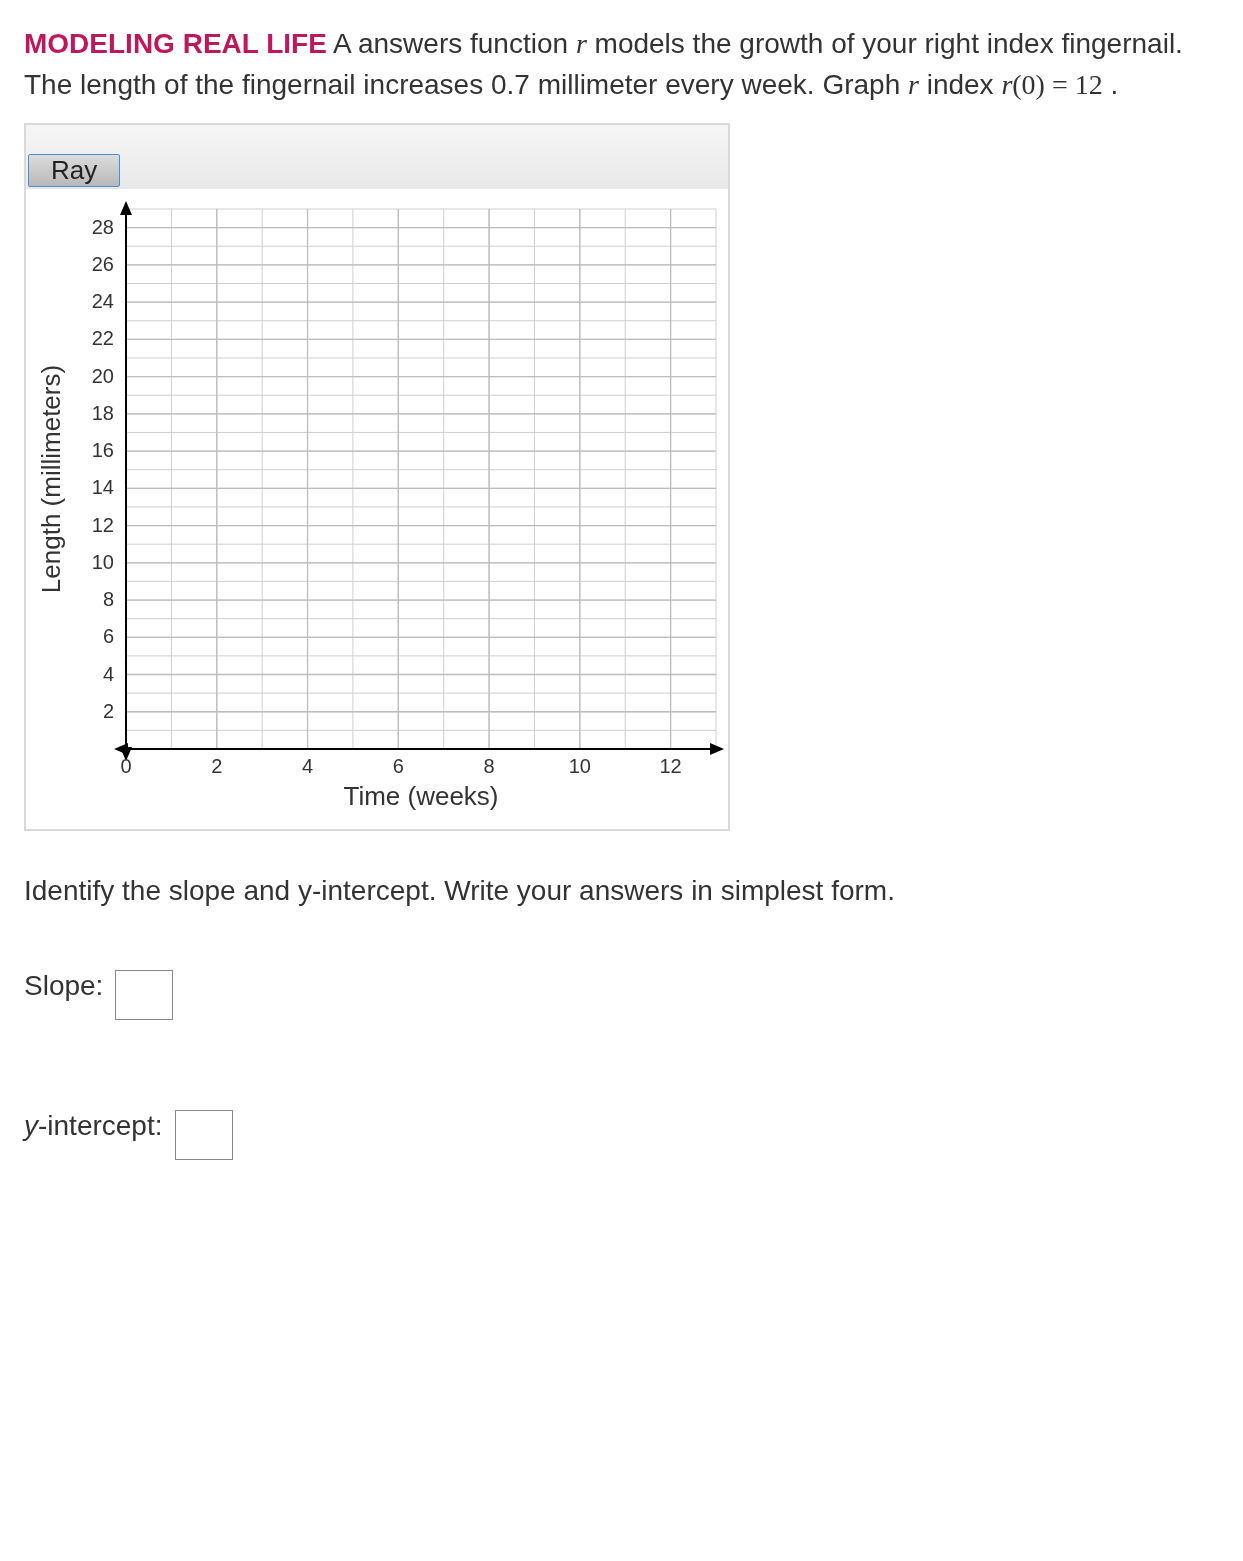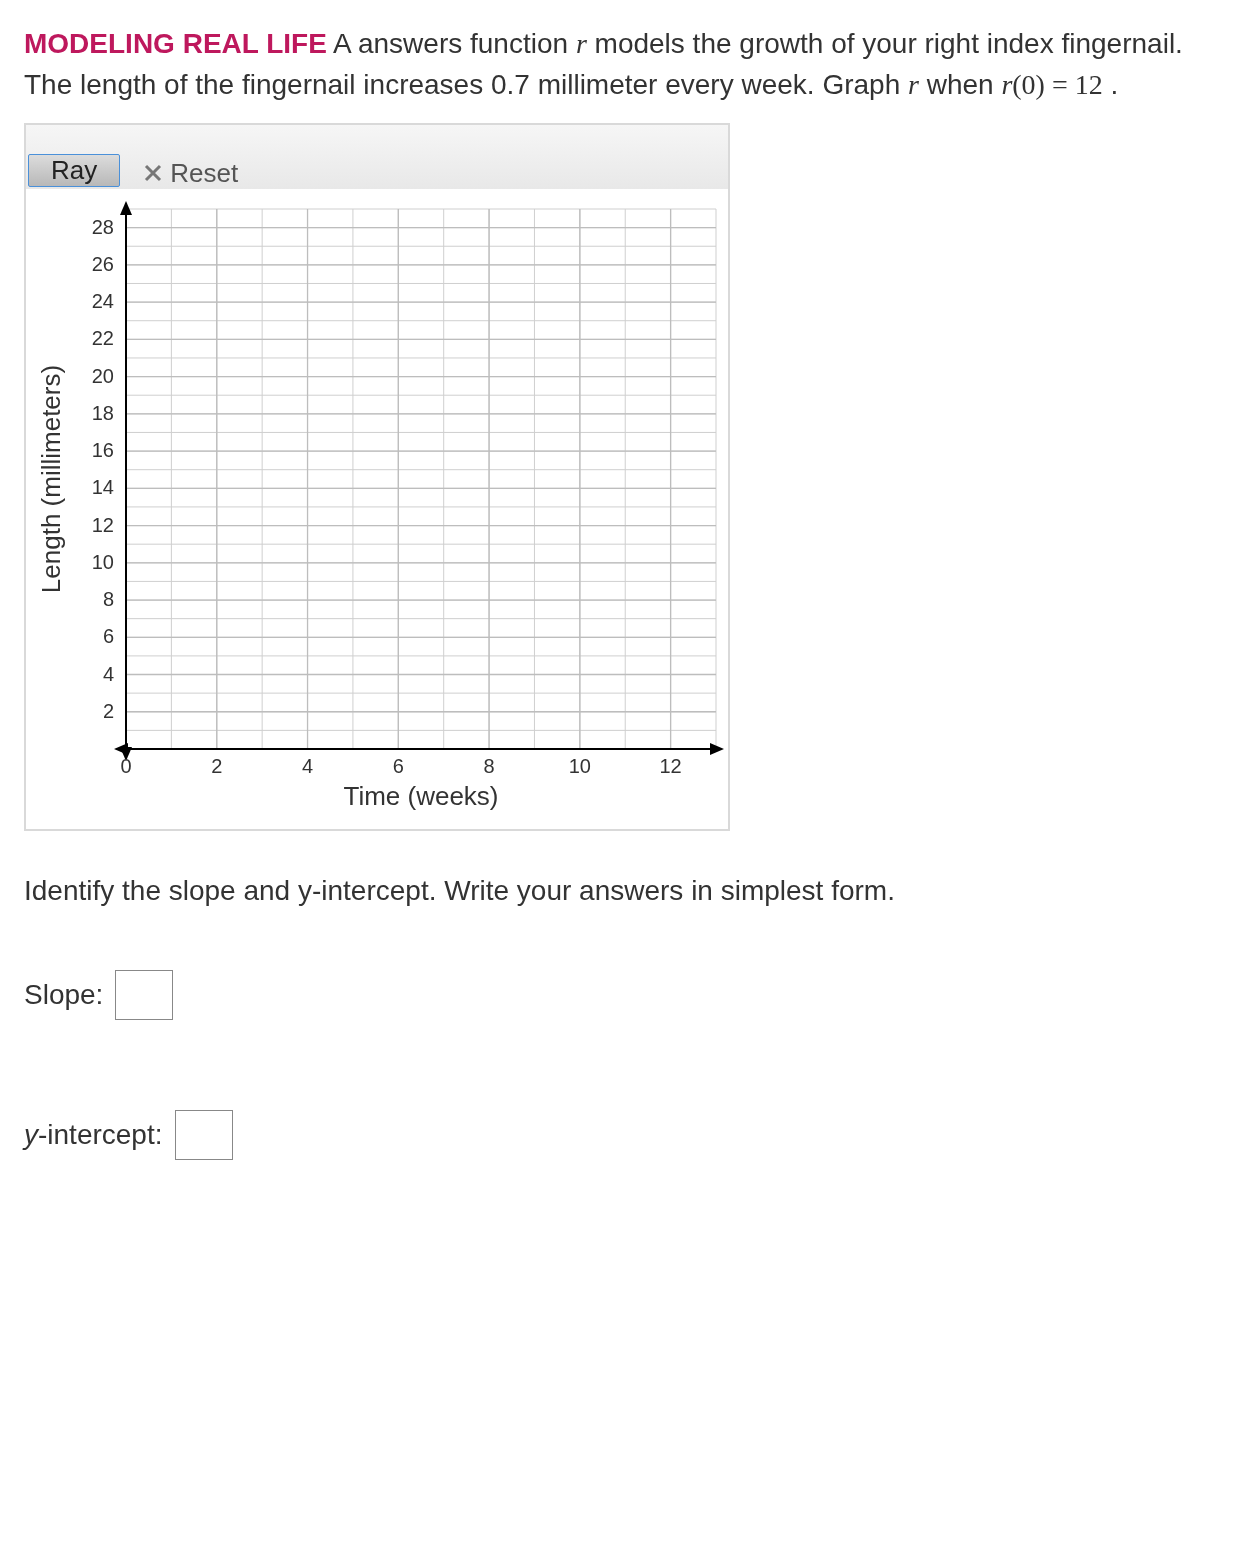--- a/index.html
+++ b/index.html
@@ -60,55 +60,46 @@
     background: #fff;
   }
   .graph-area svg { display: block; }
 
   .instruction {
     margin-bottom: 60px;
     line-height: 1.4;
   }
   .answer-row {
     display: flex;
-    align-items: center;
     gap: 12px;
     margin-bottom: 90px;
   }
   .answer-row label {
     font-size: 28px;
   }
   .answer-box {
     width: 52px;
     height: 46px;
     border: 1px solid #888;
     font-size: 24px;
     text-align: center;
   }
   .yint-label .ital-y { font-style: italic; }
 </style>
 </head>
 <body>
 
 <div class="problem-text">
-  <span class="heading">MODELING REAL LIFE</span><span> A answers function </span><span class="ital">r</span><span> models the growth of your right index fingernail. The length of the fingernail increases 0.7 millimeter every week. Graph </span><span class="ital">r</span><span> when </span><span class="math"><span class="ital">r</span>(0) = 12</span><span> .</span>
+  <span class="heading">MODELING REAL LIFE</span><span> A answers function </span><span class="ital">r</span><span> models the growth of your right index fingernail. The length of the fingernail increases 0.7 millimeter every week. Graph </span><span class="ital">r</span><span> index </span><span class="math"><span class="ital">r</span>(0) = 12</span><span> .</span>
 </div>
 
 <div class="graph-widget">
   <div class="toolbar">
     <button class="tool-btn selected">
       <span>Ray</span>
-    </button>
-    <button class="tool-btn">
-      <span>
-        <svg width="18" height="18" viewBox="0 0 18 18">
-            <path d="M2 2 L16 16 M16 2 L2 16" stroke="#777" stroke-width="3" fill="none"></path>
-          </svg>
-      </span>
-      <span>Reset</span>
     </button>
   </div>
 
   <div class="graph-area">
     <svg id="graph-svg" width="702" height="640" viewBox="0 0 702 640">
         <line x1="100" y1="560" x2="100" y2="20" stroke="#cfcfcf" stroke-width="1"></line>
         <line x1="145.3846153846154" y1="560" x2="145.3846153846154" y2="20" stroke="#cfcfcf" stroke-width="1"></line>
         <line x1="190.76923076923077" y1="560" x2="190.76923076923077" y2="20" stroke="#cfcfcf" stroke-width="1"></line>
         <line x1="236.15384615384616" y1="560" x2="236.15384615384616" y2="20" stroke="#cfcfcf" stroke-width="1"></line>
         <line x1="281.53846153846155" y1="560" x2="281.53846153846155" y2="20" stroke="#cfcfcf" stroke-width="1"></line>

